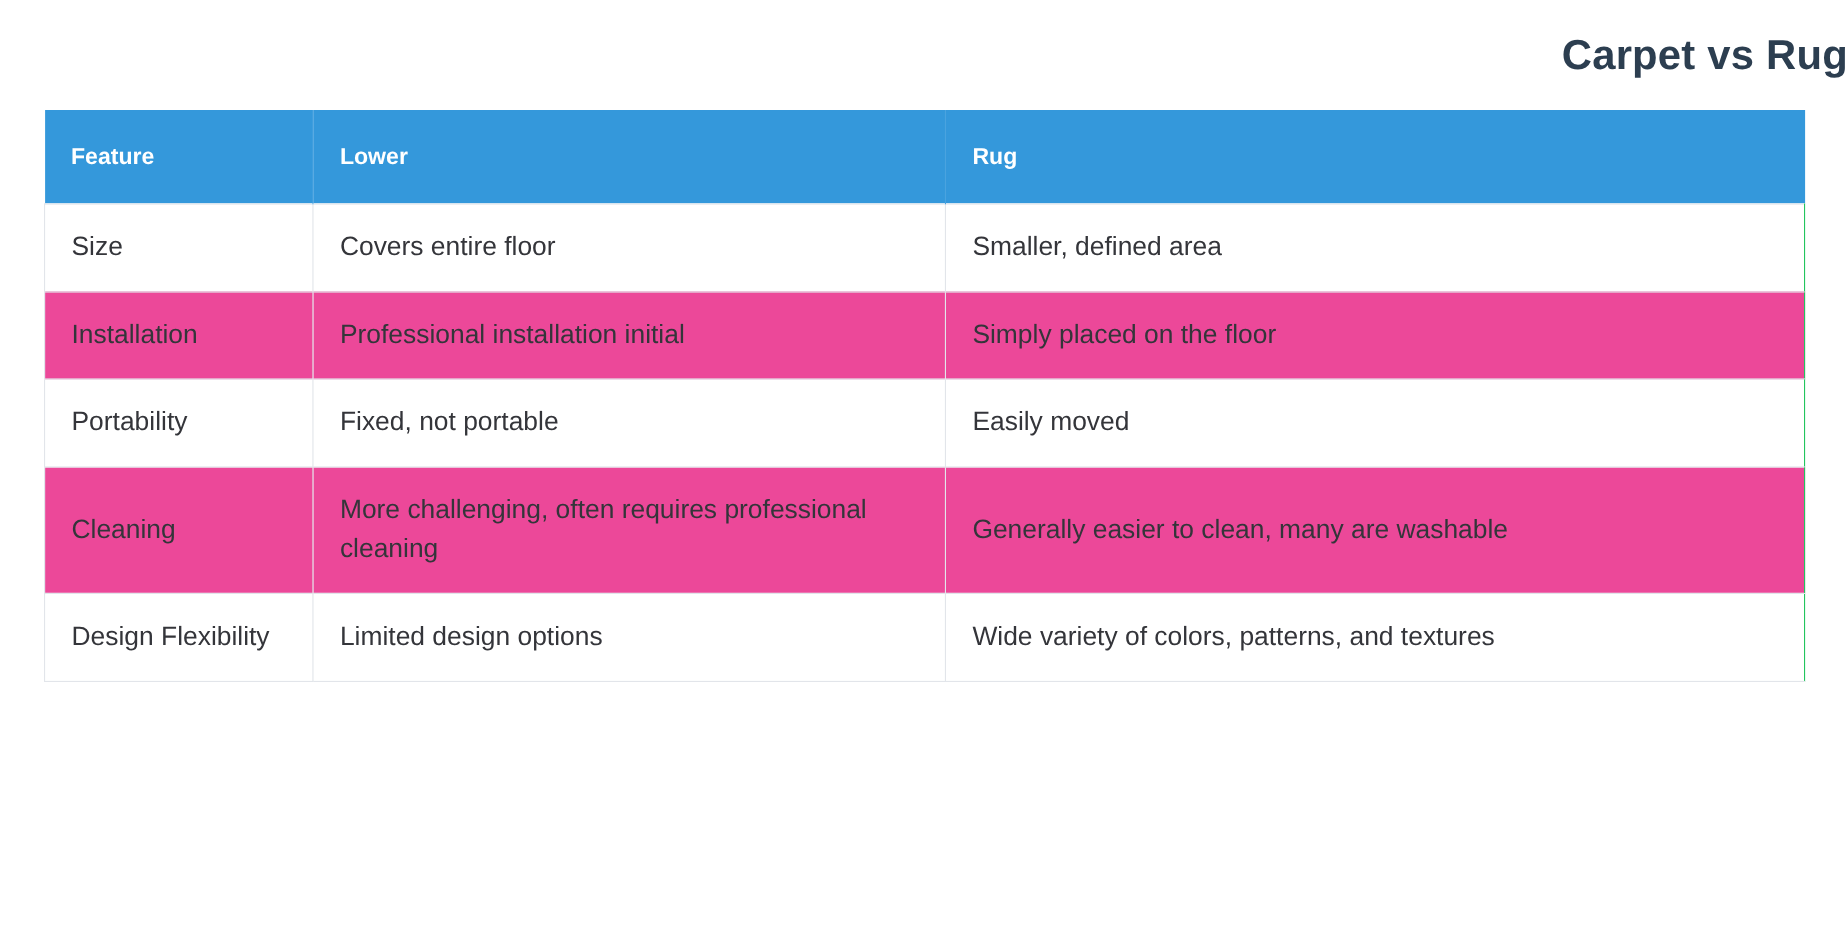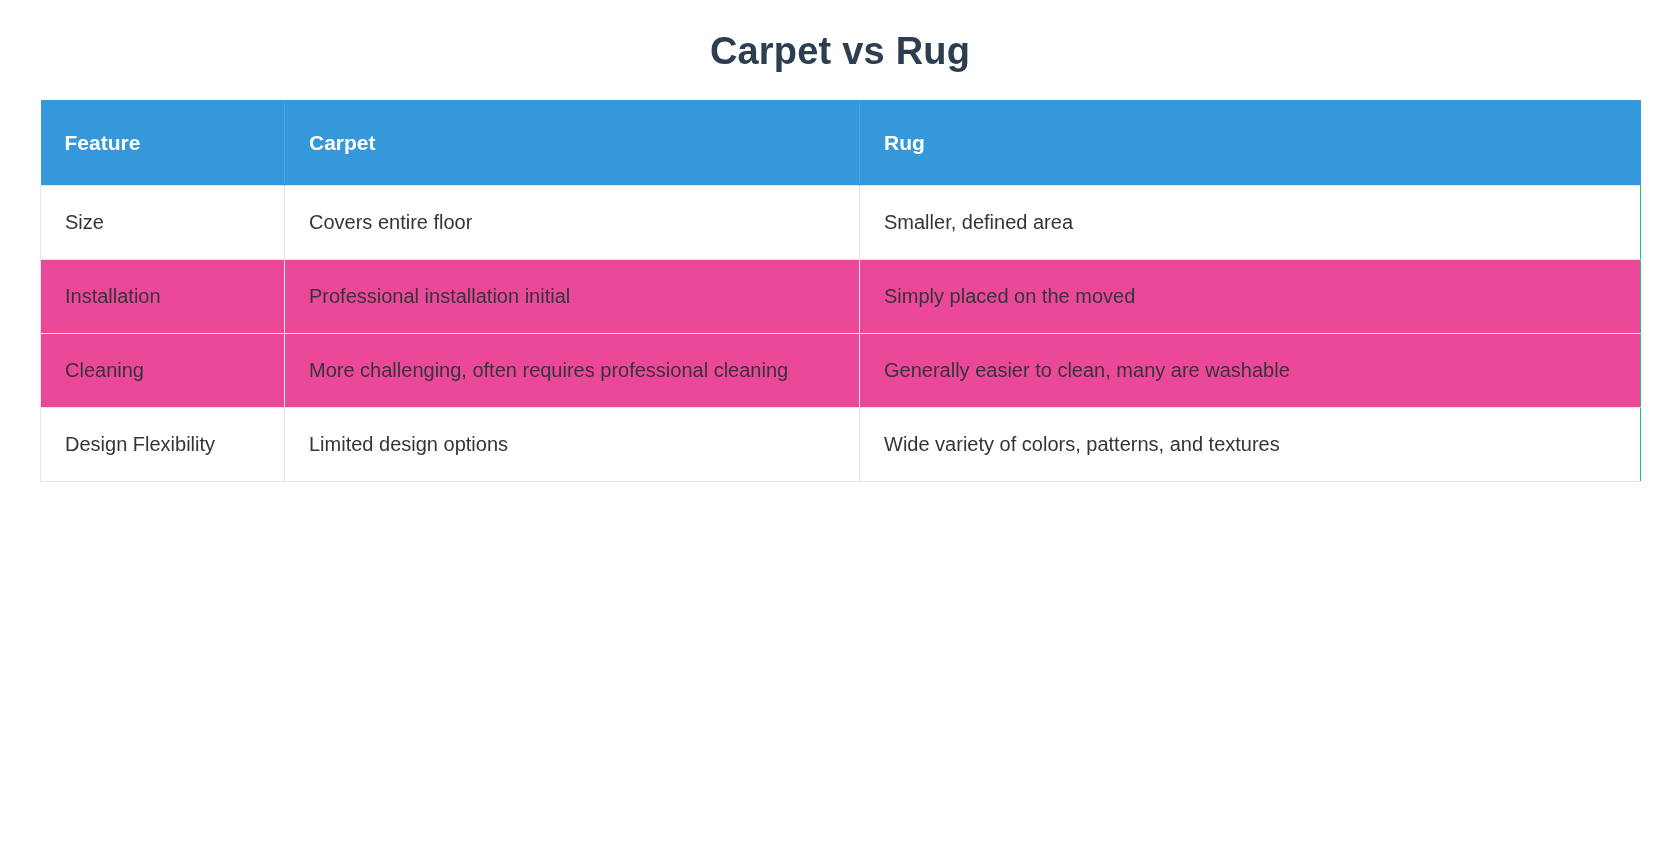--- a/index.html
+++ b/index.html
@@ -12,21 +12,21 @@
     font-family: "Liberation Sans", sans-serif;
   }
   .page {
     width: 1680px;
     height: 856px;
     background: #ffffff;
     position: relative;
     overflow: hidden;
   }
   .title {
-    text-align: center;
+    text-align: right;
     color: #2c3e50;
     font-size: 38px;
     font-weight: bold;
     letter-spacing: 0.2px;
     margin: 0;
     padding-top: 30px;
     padding-bottom: 26px;
     line-height: 1.15;
   }
   .table-wrap {
@@ -50,21 +50,21 @@
     font-weight: bold;
     text-align: left;
     padding: 30px 24px;
     border-right: 1px solid #4aa3df;
     vertical-align: middle;
     line-height: 1.2;
   }
   table.compare thead th:last-child { border-right: none; }
 
   table.compare tbody td {
-    font-size: 20px;
+    font-size: 24px;
     color: #34353a;
     padding: 22px 24px;
     border: 1px solid #e2e5ea;
     vertical-align: middle;
     line-height: 1.45;
     background: #ffffff;
     margin-top: 16px;
   }
   table.compare tbody tr.alt td {
     background: #ec4899;
@@ -87,34 +87,39 @@
   <div class="table-wrap">
     <table class="compare">
       <colgroup>
         <col class="c-feature">
         <col class="c-carpet">
         <col class="c-rug">
       </colgroup>
       <thead>
         <tr>
           <th>Feature</th>
-          <th>Carpet</th>
+          <th>Lower</th>
           <th>Rug</th>
         </tr>
       </thead>
       <tbody>
         <tr>
           <td class="cell-feature">Size</td>
           <td>Covers entire floor</td>
           <td>Smaller, defined area</td>
         </tr>
         <tr class="alt">
           <td class="cell-feature">Installation</td>
           <td>Professional installation initial</td>
-          <td>Simply placed on the moved</td>
+          <td>Simply placed on the floor</td>
+        </tr>
+        <tr>
+          <td class="cell-feature">Portability</td>
+          <td>Fixed, not portable</td>
+          <td>Easily moved</td>
         </tr>
         <tr class="alt">
           <td class="cell-feature">Cleaning</td>
           <td>More challenging, often requires professional cleaning</td>
           <td>Generally easier to clean, many are washable</td>
         </tr>
         <tr>
           <td class="cell-feature">Design Flexibility</td>
           <td>Limited design options</td>
           <td>Wide variety of colors, patterns, and textures</td>

